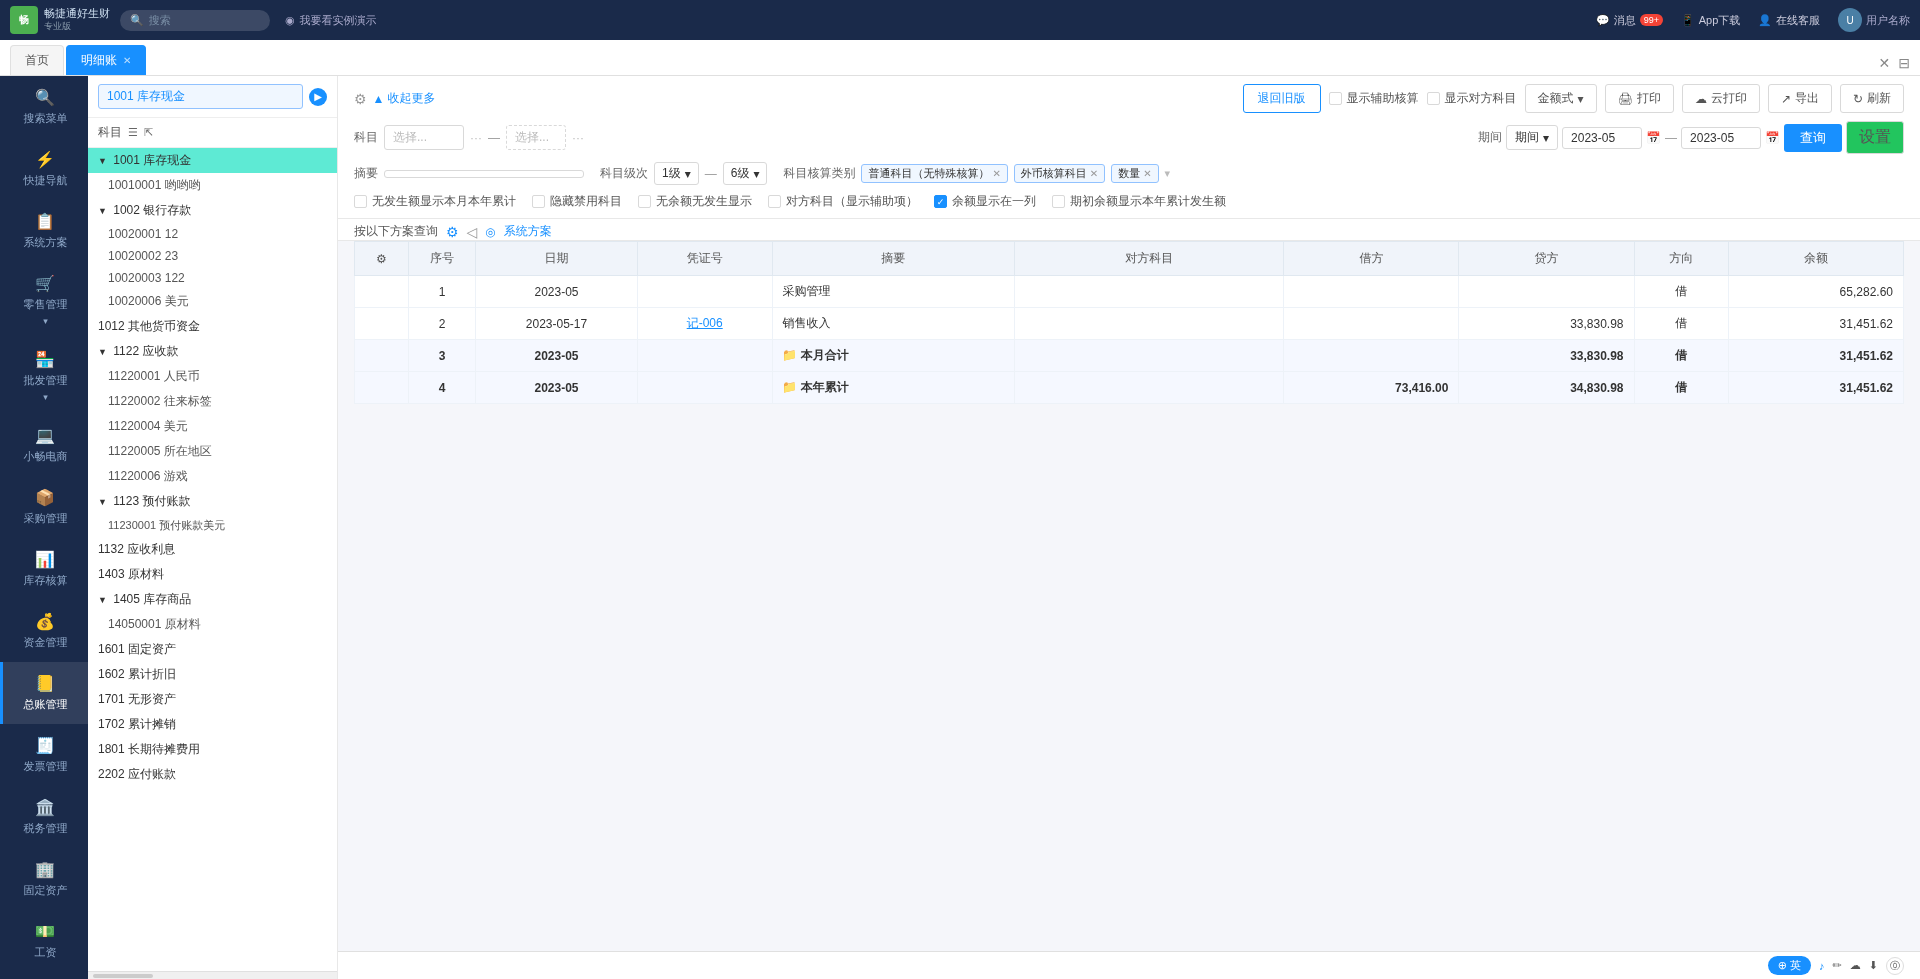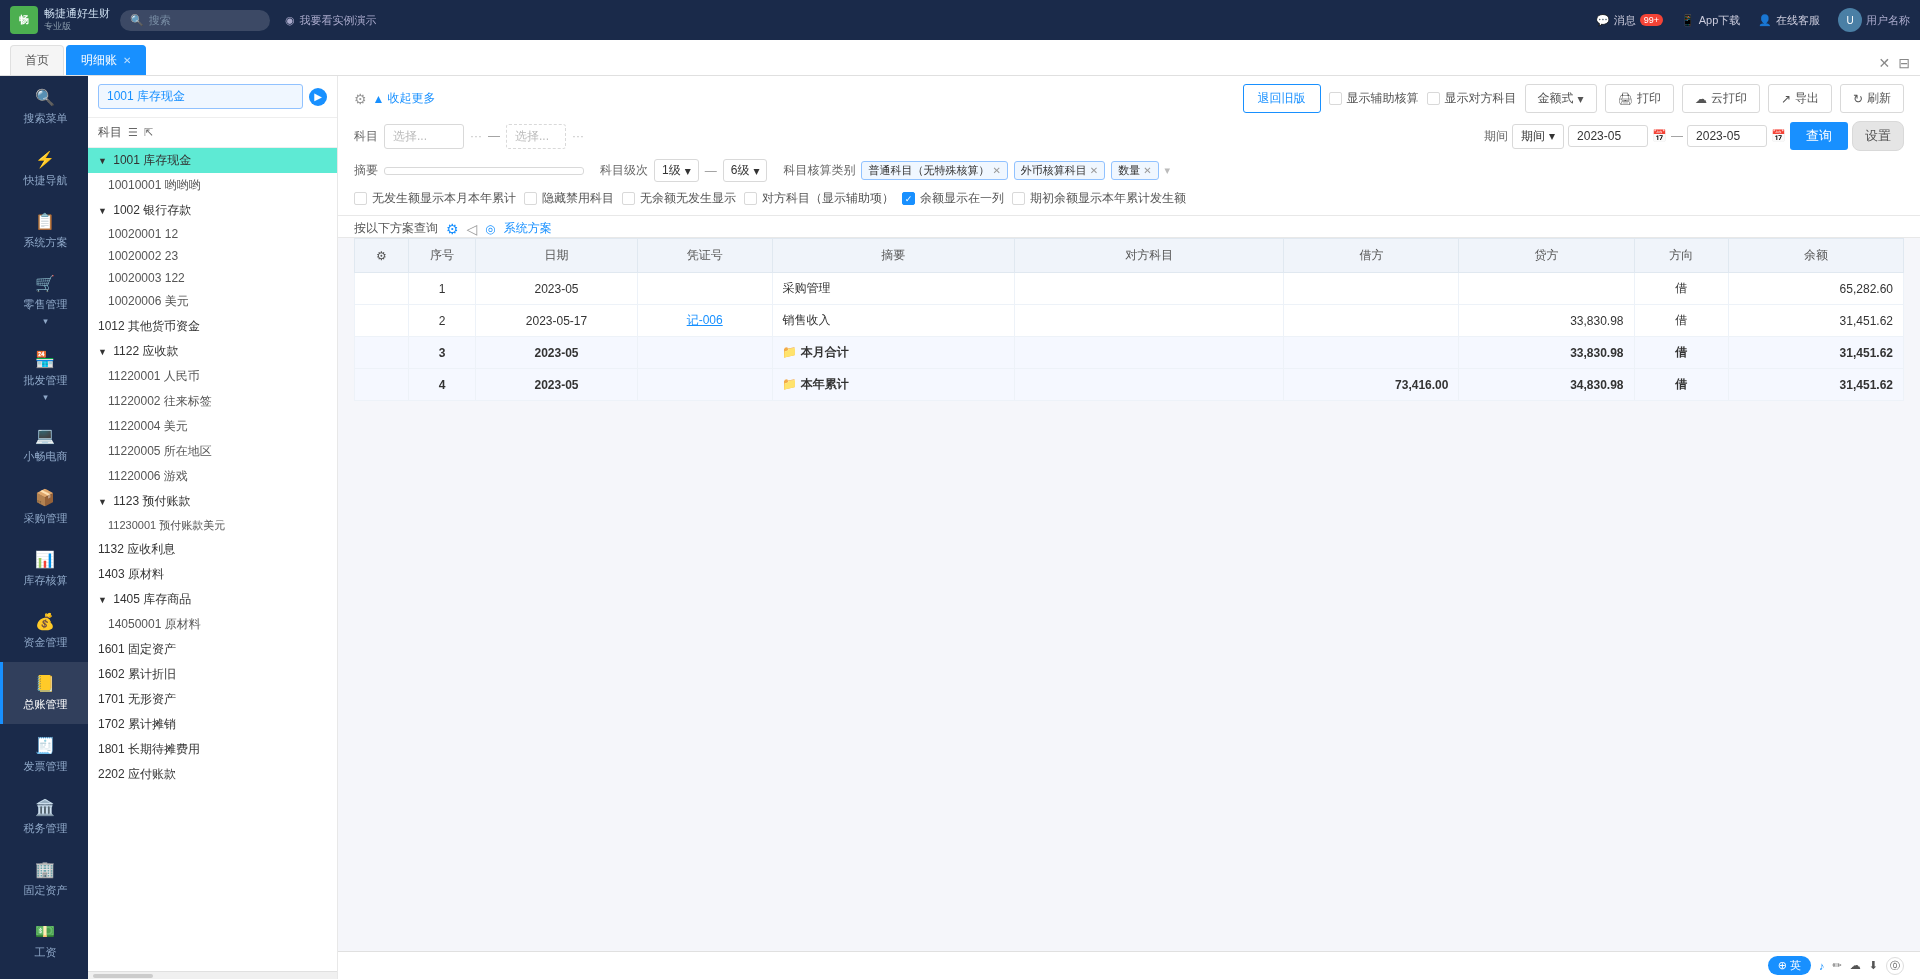--- a/index.html
+++ b/index.html
@@ -228,21 +228,21 @@
     .period-group {
       display: flex; align-items: center; gap: 4px; margin-left: auto;
     }
     .select-input {
       border: 1px solid #d9d9d9; border-radius: 3px;
       padding: 3px 8px; font-size: 12px; color: #333;
       background: #fff; display: flex; align-items: center; gap: 4px; cursor: pointer;
       white-space: nowrap;
     }
     .query-row2 {
-      display: flex; align-items: center; gap: 8px; flex-wrap: wrap;
+      display: flex; align-items: center; gap: 16px; flex-wrap: wrap;
     }
     .checkbox-group {
       display: flex; align-items: center; gap: 5px;
     }
     .checkbox-box {
       width: 13px; height: 13px; border: 1px solid #d9d9d9;
       border-radius: 2px; background: #fff; display: inline-flex;
       align-items: center; justify-content: center; cursor: pointer;
     }
     .checkbox-box.checked { background: #1890ff; border-color: #1890ff; color: #fff; font-size: 9px; }
@@ -307,22 +307,22 @@
       padding: 1px 6px; font-size: 11px; color: #333;
     }
 
     .query-btn {
       background: #1890ff; color: #fff; border: none;
       padding: 5px 16px; border-radius: 3px; cursor: pointer; font-size: 13px;
       font-weight: 500;
     }
     .setting-btn {
       color: #555; border: 1px solid #d9d9d9;
-      padding: 5px 12px; border-radius: 8px; cursor: pointer; font-size: 13px;
-      background: #e5e5e5;
+      padding: 5px 12px; border-radius: 3px; cursor: pointer; font-size: 16px;
+      background: #22c55e;
     }
   </style>
 </head>
 <body>
 
 <div class="top-bar">
   <div class="top-bar-logo">
     <div class="logo-icon">畅</div>
     <div>
       <div class="logo-text">畅捷通好生财</div>

